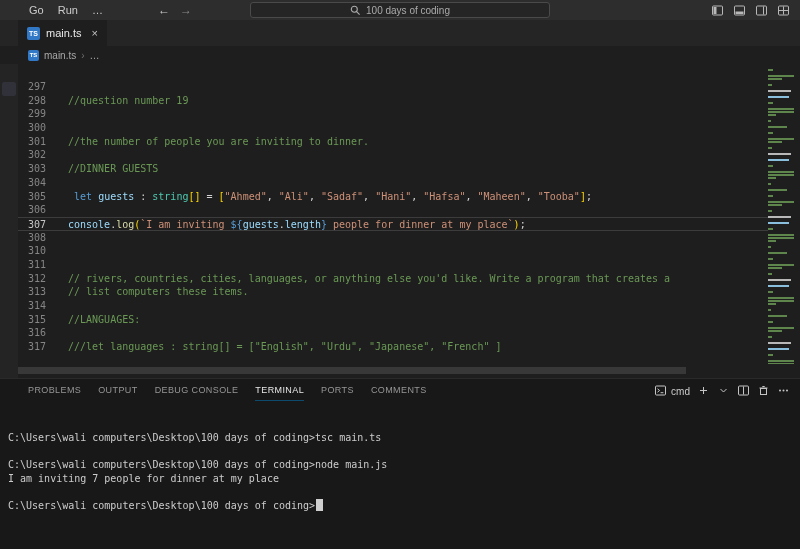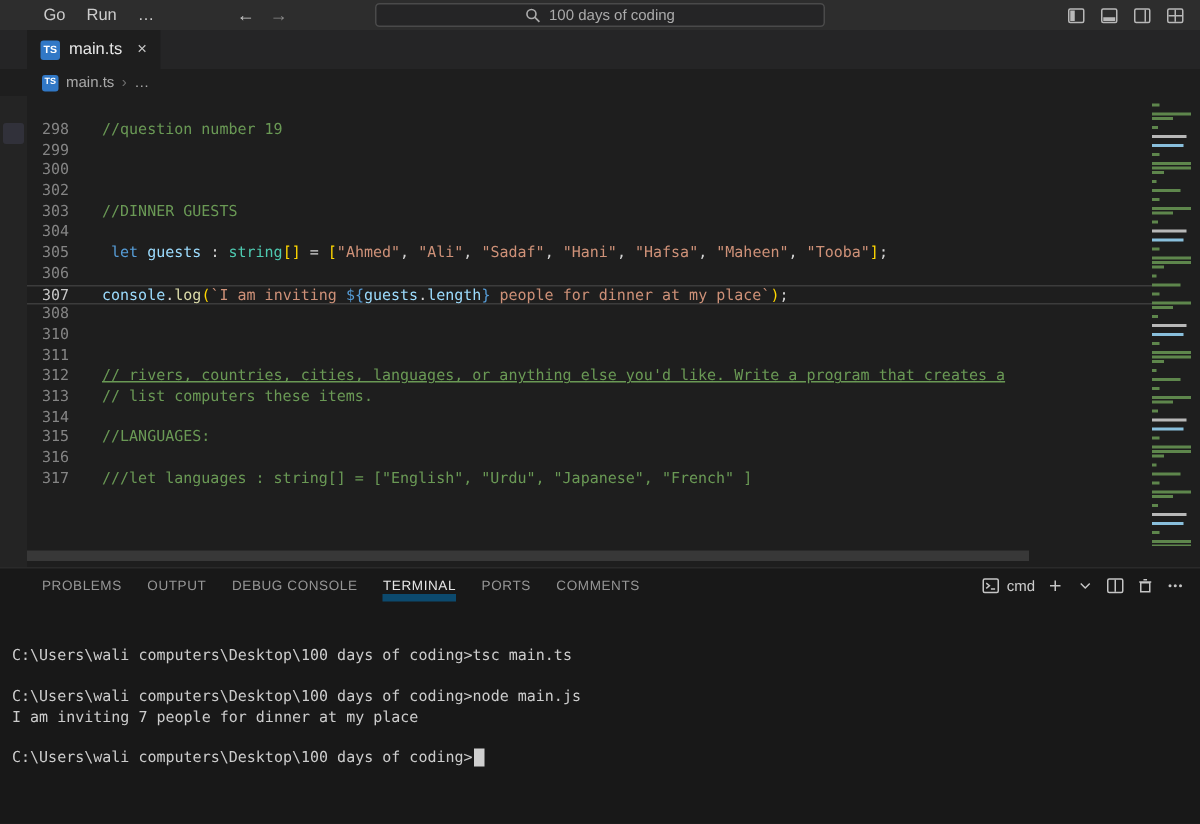--- a/index.html
+++ b/index.html
@@ -54,21 +54,21 @@
   .hscroll { position:absolute; left:18px; bottom:4px; width:668px; height:7px;
              background:#4f4f4f; opacity:.55; }
 
   
   .panel { position:absolute; top:378px; left:0; right:0; bottom:0; background:#181818;
            border-top:1px solid #2a2a2a; }
   .panel-header { height:22px; display:flex; align-items:center; padding-left:28px;
                   padding-right:10px; }
   .panel-tab { font-size:9px; letter-spacing:.4px; color:#969696; margin-right:17px;
                height:22px; line-height:22px; }
-  .panel-tab.active { color:#e7e7e7; border-bottom:5px solid #0c4a6e; }
+  .panel-tab.active { color:#e7e7e7; border-bottom:1px solid #0c4a6e; }
   .panel-actions { margin-left:auto; display:flex; align-items:center; gap:7px; color:#cccccc; }
   .shell-group { display:flex; align-items:flex-end; gap:4px; font-size:10px; color:#cccccc; }
   .terminal { position:absolute; top:22px; left:0; right:0; bottom:0; padding:30px 0 0 8px;
               font-family:"DejaVu Sans Mono", monospace; font-size:10px; line-height:13.5px;
               color:#cccccc; }
   .term-line { height:13.5px; white-space:pre; }
   .cursor { display:inline-block; width:7px; height:12px; background:#cfcfcf;
             vertical-align:text-bottom; margin-left:1px; }
 </style>
 </head>
@@ -135,33 +135,35 @@
     <span>main.ts</span>
     <span class="crumb-sep">›</span>
     <span>…</span>
   </div>
 
   <div class="editor">
     <div class="activity-strip">
       <div class="strip-hl"></div>
     </div>
     <div class="code-area">
+        <div class="code-row"><span class="ln">297</span><span class="lt"></span></div>
         <div class="code-row"><span class="ln">298</span><span class="lt"><span style="color: rgb(106, 153, 85);">//question number 19</span></span></div>
         <div class="code-row"><span class="ln">299</span><span class="lt"></span></div>
         <div class="code-row"><span class="ln">300</span></div>
+        <div class="code-row"><span class="ln">301</span><span class="lt"><span style="color: rgb(106, 153, 85);">//the number of people you are inviting to dinner.</span></span></div>
         <div class="code-row"><span class="ln">302</span><span class="lt"></span></div>
         <div class="code-row"><span class="ln">303</span><span class="lt"><span style="color: rgb(106, 153, 85);">//DINNER GUESTS</span></span></div>
         <div class="code-row"><span class="ln">304</span><span class="lt"></span></div>
         <div class="code-row"><span class="ln">305</span><span class="lt"><span style="color: rgb(212, 212, 212);"> </span><span style="color: rgb(86, 156, 214);">let</span><span style="color: rgb(212, 212, 212);"> </span><span style="color: rgb(156, 220, 254);">guests</span><span style="color: rgb(212, 212, 212);"> : </span><span style="color: rgb(78, 201, 176);">string</span><span style="color: rgb(255, 215, 0);">[]</span><span style="color: rgb(212, 212, 212);"> = </span><span style="color: rgb(255, 215, 0);">[</span><span style="color: rgb(206, 145, 120);">"Ahmed"</span><span style="color: rgb(212, 212, 212);">, </span><span style="color: rgb(206, 145, 120);">"Ali"</span><span style="color: rgb(212, 212, 212);">, </span><span style="color: rgb(206, 145, 120);">"Sadaf"</span><span style="color: rgb(212, 212, 212);">, </span><span style="color: rgb(206, 145, 120);">"Hani"</span><span style="color: rgb(212, 212, 212);">, </span><span style="color: rgb(206, 145, 120);">"Hafsa"</span><span style="color: rgb(212, 212, 212);">, </span><span style="color: rgb(206, 145, 120);">"Maheen"</span><span style="color: rgb(212, 212, 212);">, </span><span style="color: rgb(206, 145, 120);">"Tooba"</span><span style="color: rgb(255, 215, 0);">]</span><span style="color: rgb(212, 212, 212);">;</span></span></div>
         <div class="code-row"><span class="ln">306</span><span class="lt"></span></div>
         <div class="code-row current"><span class="ln">307</span><span class="lt"><span style="color: rgb(156, 220, 254);">console</span><span style="color: rgb(212, 212, 212);">.</span><span style="color: rgb(220, 220, 170);">log</span><span style="color: rgb(255, 215, 0);">(</span><span style="color: rgb(206, 145, 120);">`I am inviting </span><span style="color: rgb(86, 156, 214);">${</span><span style="color: rgb(156, 220, 254);">guests</span><span style="color: rgb(212, 212, 212);">.</span><span style="color: rgb(156, 220, 254);">length</span><span style="color: rgb(86, 156, 214);">}</span><span style="color: rgb(206, 145, 120);"> people for dinner at my place`</span><span style="color: rgb(255, 215, 0);">)</span><span style="color: rgb(212, 212, 212);">;</span></span></div>
         <div class="code-row"><span class="ln">308</span><span class="lt"></span></div>
         <div class="code-row"><span class="ln">310</span><span class="lt"></span></div>
         <div class="code-row"><span class="ln">311</span></div>
-        <div class="code-row"><span class="ln">312</span><span class="lt"><span style="color: rgb(106, 153, 85); text-decoration: underline;">// rivers, countries, cities, languages, or anything else you'd like. Write a program that creates a</span></span></div>
+        <div class="code-row"><span class="ln">312</span><span class="lt"><span style="color: rgb(106, 153, 85);">// rivers, countries, cities, languages, or anything else you'd like. Write a program that creates a</span></span></div>
         <div class="code-row"><span class="ln">313</span><span class="lt"><span style="color: rgb(106, 153, 85);">// list computers these items.</span></span></div>
         <div class="code-row"><span class="ln">314</span><span class="lt"></span></div>
         <div class="code-row"><span class="ln">315</span><span class="lt"><span style="color: rgb(106, 153, 85);">//LANGUAGES:</span></span></div>
         <div class="code-row"><span class="ln">316</span><span class="lt"></span></div>
         <div class="code-row"><span class="ln">317</span><span class="lt"><span style="color: rgb(106, 153, 85);">///let languages : string[] = ["English", "Urdu", "Japanese", "French" ]</span></span></div>
       </div>
     <div class="minimap">
         <div class="mm-row"></div>
         <div class="mm-row" style="width: 5.4px; background: rgb(106, 153, 85);"></div>
         <div class="mm-row"></div>

